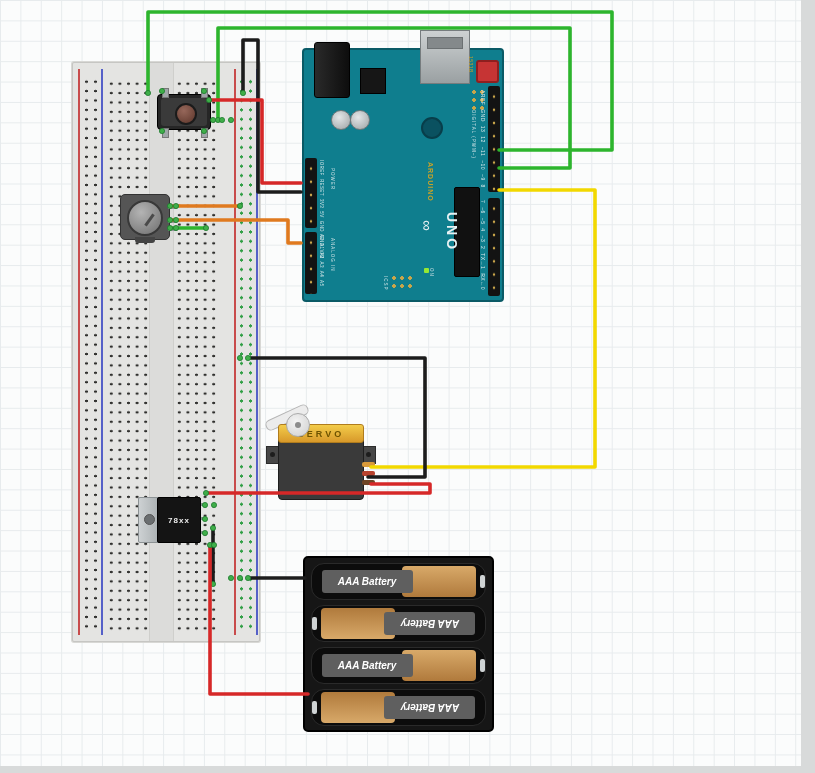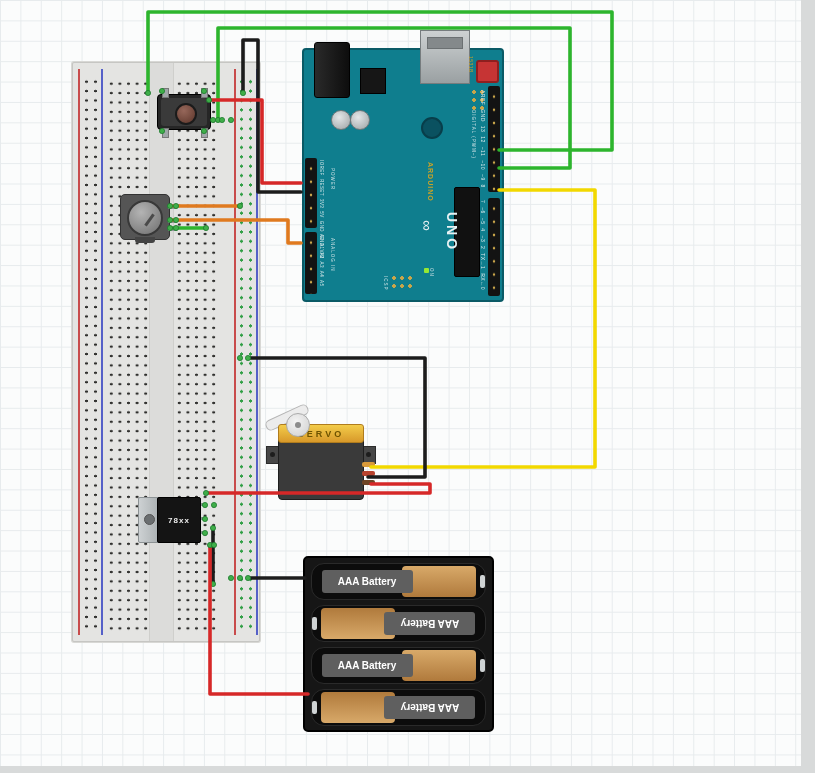--- a/index.html
+++ b/index.html
@@ -71,21 +71,21 @@
   .flange{position:absolute;top:46px;width:12px;height:16px;background:#474747;border:1px solid #2c2c2c;}
   .flange .hole{position:absolute;left:3px;top:5px;width:5px;height:5px;border-radius:50%;background:#1d1d1d;}
   .servo-body{position:absolute;left:14px;top:28px;width:84px;height:70px;background:#3a3a3a;border:1px solid #1f1f1f;border-radius:4px;}
   .servo-band{position:absolute;left:14px;top:24px;width:84px;height:17px;background:linear-gradient(#f3cc4a,#d8992a);border:1px solid #b07c1d;border-radius:3px;
     color:#6e5300;font-size:9px;font-weight:bold;letter-spacing:3px;display:flex;align-items:center;justify-content:center;}
   .horn-hub{position:absolute;left:22px;top:13px;width:22px;height:22px;border-radius:50%;background:radial-gradient(circle at 40% 35%,#f4f4f4,#cfcfcf);border:1px solid #aaa;}
   .horn-hub .screw{position:absolute;left:8px;top:8px;width:6px;height:6px;border-radius:50%;background:#8c8c8c;}
   .stub{position:absolute;left:98px;width:13px;height:5px;border-radius:2px;}
 
   
-  .pack{left:303px;top:556px;width:187px;height:172px;background:#161616;border:2px solid #000;border-radius:5px;z-index:4;}
+  .pack{left:303px;top:556px;width:187px;height:172px;background:#161616;border:2px solid #000;border-radius:5px;z-index:4;font-style:italic;}
   .cell{position:absolute;left:6px;width:175px;height:37px;}
   .bat-body{position:absolute;inset:0;background:#0c0c0c;border-radius:13px;border:1px solid #2a2a2a;}
   .bat-copper{position:absolute;left:52%;top:3px;bottom:3px;width:42%;background:linear-gradient(#d8a969,#b07a3c);border-radius:4px;}
   .bat-nub{position:absolute;right:1px;top:12px;width:5px;height:13px;background:#cfd3d4;border-radius:2px;}
   .bat-label{position:absolute;left:6%;top:19%;width:52%;height:62%;background:#5f5f5f;border-radius:3px;
     color:#fff;font-size:10px;font-weight:bold;display:flex;align-items:center;justify-content:center;white-space:nowrap;}
   .cell.flipped{transform:rotate(180deg);}
 
   .wires{position:absolute;left:0;top:0;z-index:10;pointer-events:none;}
   .wires polyline{pointer-events:stroke;}

